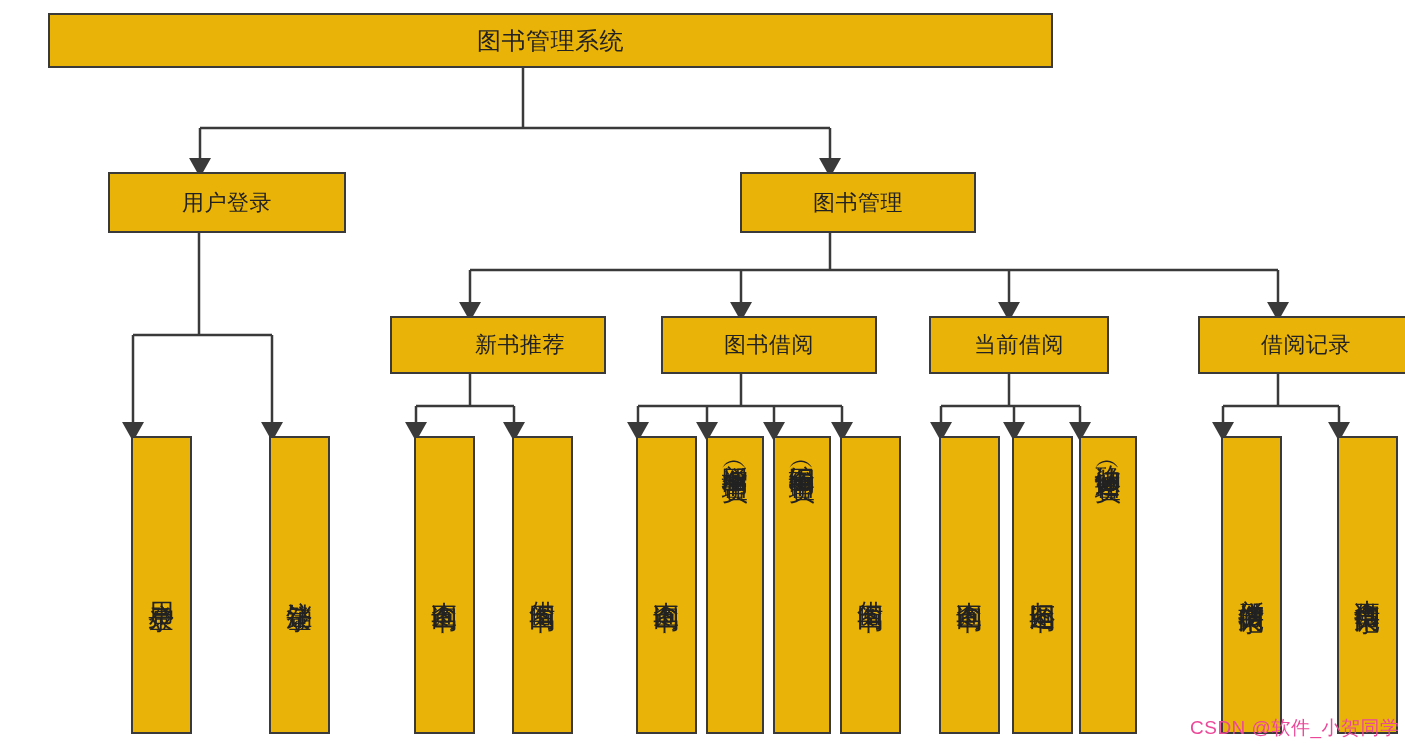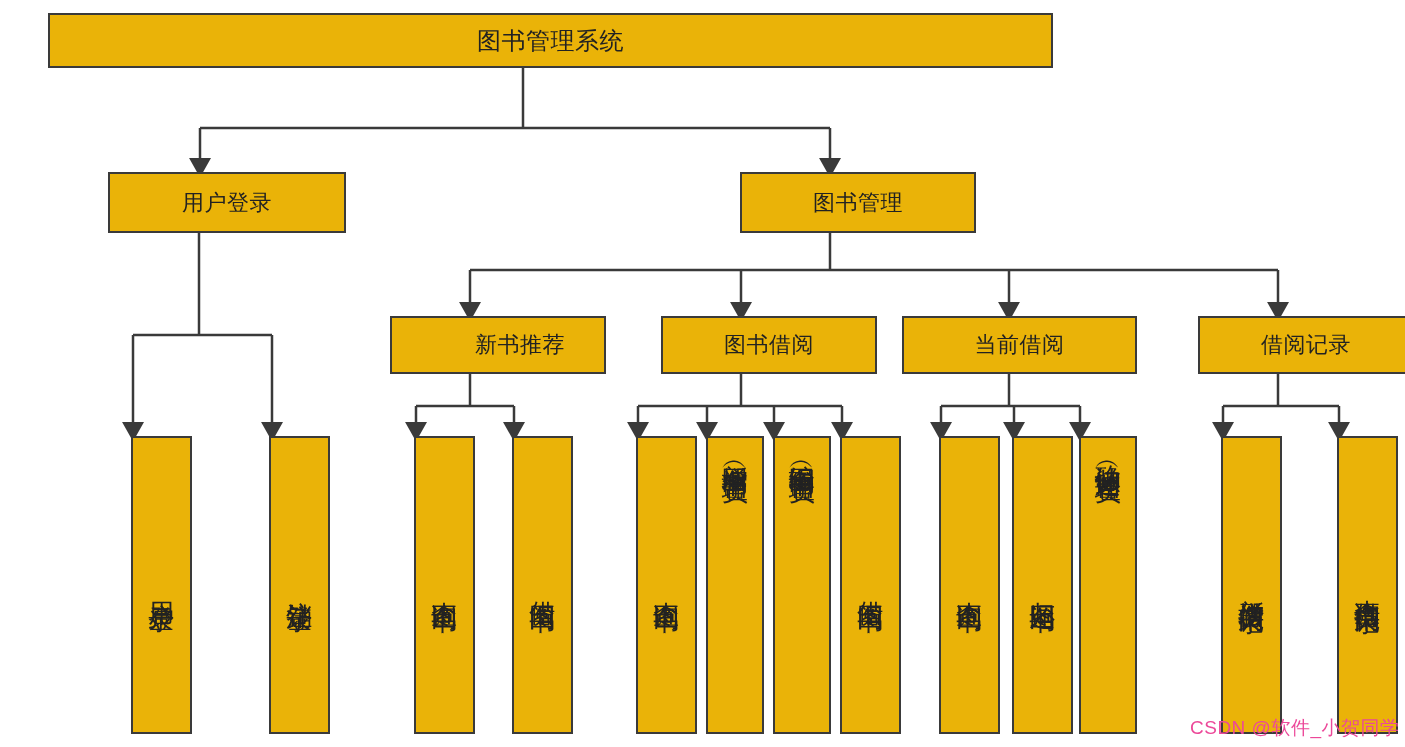--- a/index.html
+++ b/index.html
@@ -141,21 +141,21 @@
   <div class="node branch" style="left:712px; top:172px; width:236px; height:61px;">
     <span class="node-label">图书管理</span>
   </div>
 
   <div class="node branch" style="left:362px; top:316px; width:216px; height:58px;padding-left:44px;">
     <span class="node-label">新书推荐</span>
   </div>
   <div class="node branch" style="left:633px; top:316px; width:216px; height:58px;">
     <span class="node-label">图书借阅</span>
   </div>
-  <div class="node branch" style="left:874px; top:316px; width:235px; height:58px;">
+  <div class="node branch" style="left:901px; top:316px; width:180px; height:58px;">
     <span class="node-label">当前借阅</span>
   </div>
   <div class="node branch" style="left:1170px; top:316px; width:216px; height:58px;">
     <span class="node-label">借阅记录</span>
   </div>
 
   <div class="node leaf centered" style="left:103px; top:436px; width:61px; height:298px;">
     <span class="node-label">用户登录</span>
   </div>
   <div class="node leaf centered" style="left:241px; top:436px; width:61px; height:298px;">

